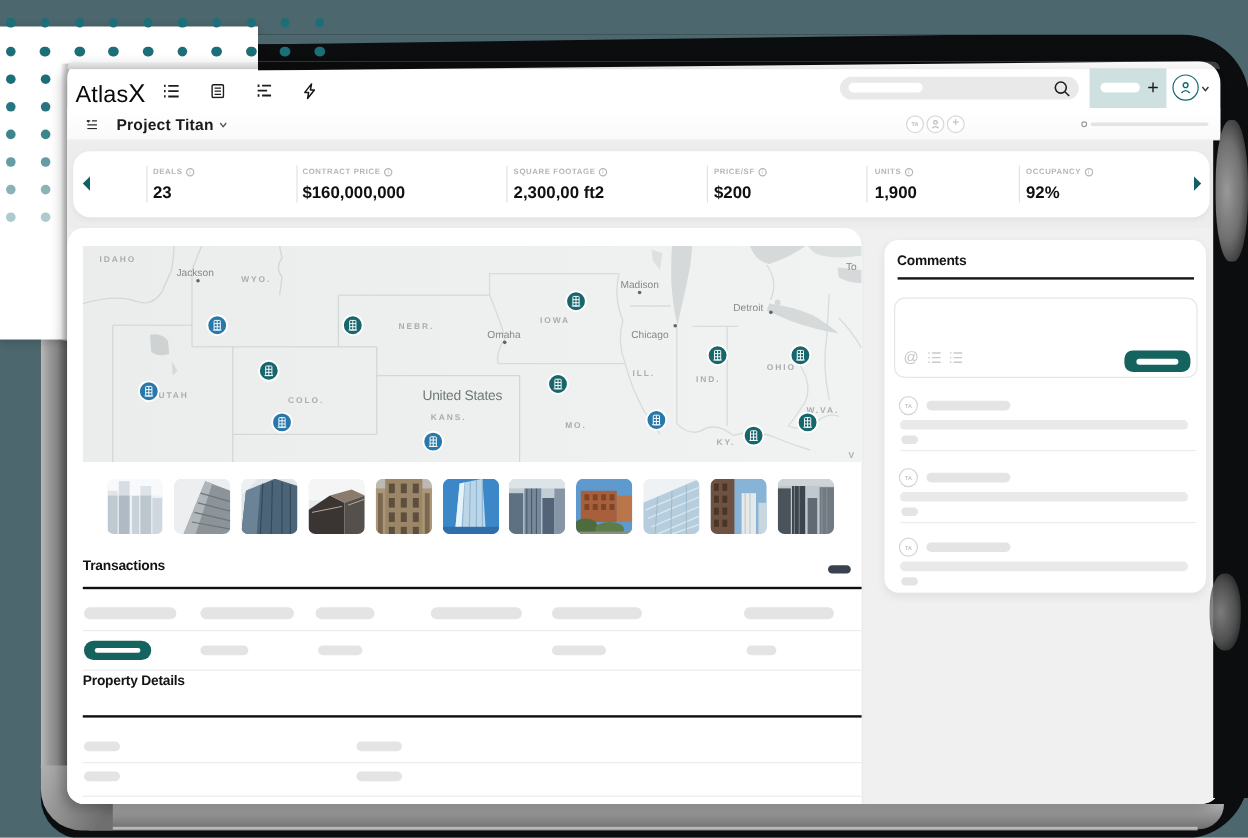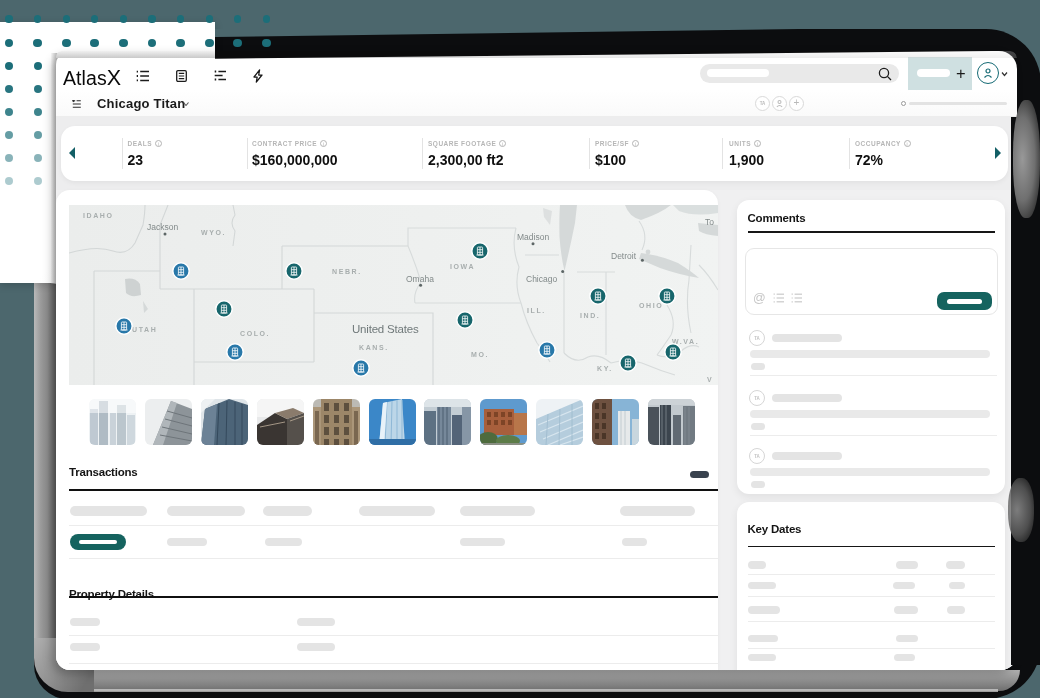--- a/index.html
+++ b/index.html
@@ -159,21 +159,21 @@
   <div id="row2" class="abs"></div>
   <svg class="abs" style="left:16px;top:49px;" width="9" height="8" viewBox="0 0 9 8">
       <g stroke="#2a2a2a" stroke-width="1.1" fill="none">
         <path d="M3.2 0.8 L0.8 0.8"></path>
         <path d="M2.2 -0.3 L0.7 0.8 L2.2 1.9"></path>
         <line x1="4.6" y1="0.8" x2="8.8" y2="0.8"></line>
         <line x1="0.8" y1="4" x2="8.8" y2="4"></line>
         <line x1="0.8" y1="7.2" x2="8.8" y2="7.2"></line>
       </g>
     </svg>
-  <div id="ptitle" class="abs">Chicago Titan</div>
+  <div id="ptitle" class="abs">Project Titan</div>
   <svg id="ptchev" class="abs" viewBox="0 0 8 8">
       <path d="M1.5 2.5 L4 5.5 L6.5 2.5" fill="none" stroke="#555" stroke-width="1.1"></path>
     </svg>
   <div class="mcirc" style="left:699px;top:45px;">TA</div>
   <div class="mcirc" style="left:716px;top:45px;"><svg width="9" height="9" viewBox="0 0 12 12" style="margin-top:2px;">
         <circle cx="6" cy="4" r="2" fill="none" stroke="#bbb" stroke-width="1.4"></circle>
         <path d="M2.5 10.5 Q6 6.8 9.5 10.5" fill="none" stroke="#bbb" stroke-width="1.4"></path>
       </svg></div>
   <div class="mcirc" style="left:733px;top:45px;font-size:10px;font-weight:400;line-height:12px;">+</div>
   <div id="pdot" class="abs"></div>
@@ -185,27 +185,27 @@
 <div class="slab" style="left:66.5px;">DEALS<span class="info">i</span></div>
 <div class="sval" style="left:66.5px;">23</div>
 <div class="sdiv" style="left:186px;"></div>
 <div class="slab" style="left:191px;">CONTRACT PRICE<span class="info">i</span></div>
 <div class="sval" style="left:191px;">$160,000,000</div>
 <div class="sdiv" style="left:361px;"></div>
 <div class="slab" style="left:367px;">SQUARE FOOTAGE<span class="info">i</span></div>
 <div class="sval" style="left:367px;">2,300,00 ft2</div>
 <div class="sdiv" style="left:528px;"></div>
 <div class="slab" style="left:534px;">PRICE/SF<span class="info">i</span></div>
-<div class="sval" style="left:534px;">$100</div>
+<div class="sval" style="left:534px;">$200</div>
 <div class="sdiv" style="left:661px;"></div>
 <div class="slab" style="left:668px;">UNITS<span class="info">i</span></div>
 <div class="sval" style="left:668px;">1,900</div>
 <div class="sdiv" style="left:788px;"></div>
 <div class="slab" style="left:794px;">OCCUPANCY<span class="info">i</span></div>
-<div class="sval" style="left:794px;">72%</div>
+<div class="sval" style="left:794px;">92%</div>
   </div>
   <div class="arr" style="left:13.3px;top:95.8px;border-top:6px solid transparent;border-bottom:6px solid transparent;border-right:6.5px solid #135f66;"></div>
   <div class="arr" style="left:939px;top:95.8px;border-top:6px solid transparent;border-bottom:6px solid transparent;border-left:6.5px solid #135f66;"></div>
 
   <div id="content" class="abs">
     <div id="leftpanel" class="abs">
       <div id="map" class="abs">
 <svg width="649" height="180" viewBox="0 0 649 180">
 <defs>
               <linearGradient id="landg" x1="0" y1="0" x2="1" y2="0">
@@ -593,21 +593,21 @@
 <div class="skel" style="left:404px;top:316px;width:75px;height:10px;"></div>
 <div class="skel" style="left:564px;top:316px;width:75px;height:10px;"></div>
 <div class="skline" style="left:13px;top:335px;width:649px;"></div>
 <div class="abs" style="left:14px;top:343.5px;width:56px;height:16px;border-radius:8.5px;background:#15635f;"></div>
 <div class="abs" style="left:22.5px;top:349.5px;width:38px;height:4.5px;border-radius:2.5px;background:#fff;"></div>
 <div class="skel" style="left:111px;top:347.5px;width:40px;height:8px;"></div>
 <div class="skel" style="left:209px;top:347.5px;width:37px;height:8px;"></div>
 <div class="skel" style="left:404px;top:347.5px;width:45px;height:8px;"></div>
 <div class="skel" style="left:566px;top:347.5px;width:25px;height:8px;"></div>
 <div class="skline" style="left:13px;top:367.5px;width:649px;"></div>
-      <div class="h2" style="left:13px;top:398px;">Property Details</div>
+      <div class="h2" style="left:13px;top:372px;">Property Details</div>
       <div class="hrline" style="left:13px;top:406px;width:649px;"></div>
       <div class="skel" style="left:14px;top:427.5px;width:30px;height:8px;"></div>
 <div class="skel" style="left:241px;top:427.5px;width:38px;height:8px;"></div>
 <div class="skel" style="left:14px;top:453px;width:30px;height:8px;"></div>
 <div class="skel" style="left:241px;top:453px;width:38px;height:8px;"></div>
 <div class="skline" style="left:13px;top:445px;width:649px;"></div>
 <div class="skline" style="left:13px;top:473px;width:649px;"></div>
     </div>
     <div class="card" style="left:681px;top:10px;width:268px;height:294px;">
       <div class="h2" style="left:10.5px;top:12px;">Comments</div>
@@ -646,35 +646,14 @@
 <div class="skel" style="left:35px;top:194px;width:70px;height:7.5px;"></div>
 <div class="skel" style="left:13px;top:210px;width:240px;height:7.5px;background:#e9e9e9;"></div>
 <div class="skel" style="left:14px;top:222.5px;width:14px;height:7.5px;"></div>
 <div class="skline" style="left:13px;top:235px;width:247px;"></div>
 <div class="cav" style="left:12px;top:248px;">TA</div>
 <div class="skel" style="left:35px;top:252px;width:70px;height:7.5px;"></div>
 <div class="skel" style="left:13px;top:268px;width:240px;height:7.5px;background:#e9e9e9;"></div>
 <div class="skel" style="left:14px;top:280.5px;width:14px;height:7.5px;"></div>
       </div>
     </div>
-    <div class="card" style="left:681px;top:312px;width:268px;height:175px;border-radius:12px 12px 0 0;">
-      <div class="h2" style="left:10.5px;top:21px;">Key Dates</div>
-      <div class="abs" style="left:10.5px;top:43.5px;width:247.5px;height:1.5px;background:#161616;"></div>
-      <div class="skel" style="left:10.5px;top:59px;width:18.5px;height:7.5px;"></div>
-<div class="skel" style="left:159px;top:59px;width:21.5px;height:7.5px;"></div>
-<div class="skel" style="left:208.5px;top:59px;width:19px;height:7.5px;"></div>
-<div class="skel" style="left:10.5px;top:79.5px;width:28.5px;height:7.5px;"></div>
-<div class="skel" style="left:155.5px;top:79.5px;width:22.5px;height:7.5px;"></div>
-<div class="skel" style="left:211.5px;top:79.5px;width:16px;height:7.5px;"></div>
-<div class="skel" style="left:10.5px;top:104px;width:32.5px;height:7.5px;"></div>
-<div class="skel" style="left:157px;top:104px;width:23.5px;height:7.5px;"></div>
-<div class="skel" style="left:210px;top:104px;width:17.5px;height:7.5px;"></div>
-<div class="skel" style="left:10.5px;top:132.5px;width:30px;height:7.5px;"></div>
-<div class="skel" style="left:159px;top:132.5px;width:21.5px;height:7.5px;"></div>
-<div class="skel" style="left:10.5px;top:151.5px;width:28.5px;height:7.5px;"></div>
-<div class="skel" style="left:157px;top:151.5px;width:21px;height:7.5px;"></div>
-<div class="skline" style="left:10.5px;top:71.5px;width:247.5px;"></div>
-<div class="skline" style="left:10.5px;top:93.5px;width:247.5px;"></div>
-<div class="skline" style="left:10.5px;top:119px;width:247.5px;"></div>
-<div class="skline" style="left:10.5px;top:146px;width:247.5px;"></div>
-    </div>
   </div>
 </div>
 
 </body></html>

